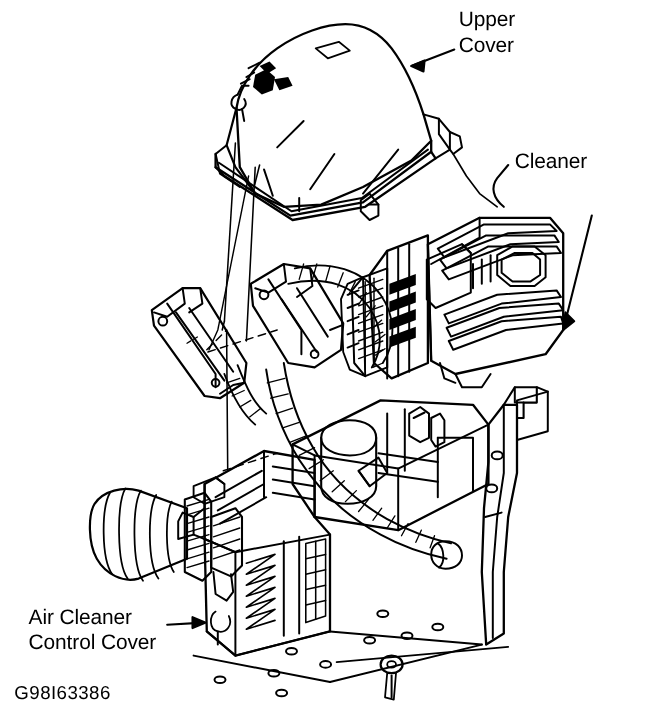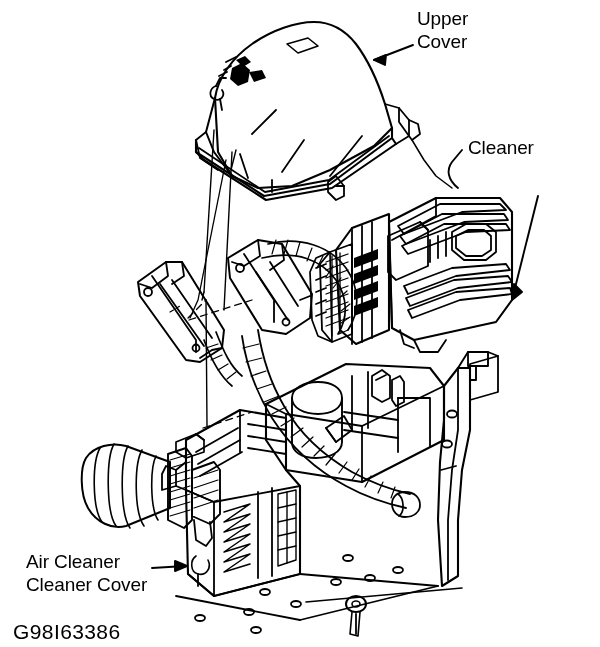--- a/index.html
+++ b/index.html
@@ -48,21 +48,21 @@
   #label-air-cleaner {
     left: 26px;
     top: 534px;
     margin-top: 16px;
   }
   #figure-code {
     position: absolute;
     left: 13px;
     top: 620px;
     font-family: "Liberation Sans", sans-serif;
-    font-size: 21px;
+    font-size: 17px;
     letter-spacing: 0.4px;
     color: #000000;
     white-space: pre;
   }
 </style>
 </head>
 <body>
 
 <div id="figure-root">
 
@@ -422,17 +422,17 @@
         <path d="M187 566 L175 561 L175 571 Z" fill="#000000" stroke="#000000"></path>
       </g>
 
     </g>
   </svg>
 
   <div class="callout" id="label-upper-cover"><span>Upper</span><br><span>Cover</span></div>
 
   <div class="callout" id="label-pcm"><br><span>Cleaner</span><br></div>
 
-  <div class="callout" id="label-air-cleaner"><span>Air Cleaner</span><br><span>Cleaner Cover</span></div>
+  <div class="callout" id="label-air-cleaner"><span>Air Cleaner</span><br><span>Control Cover</span></div>
 
   <div id="figure-code">G98I63386</div>
 
 </div>
 
 </body></html>

